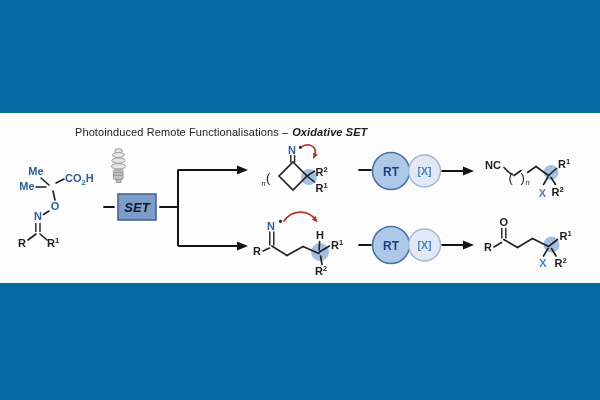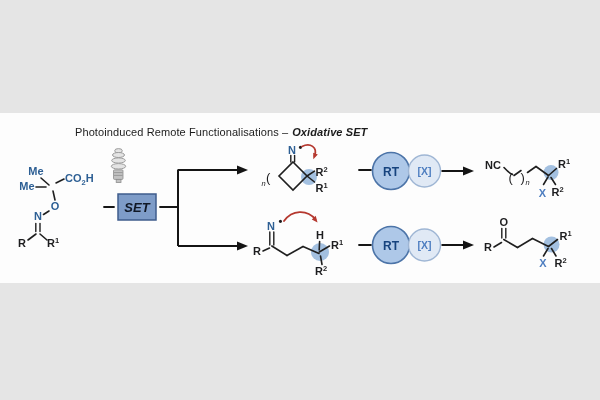--- a/index.html
+++ b/index.html
@@ -1,16 +1,16 @@
 <!DOCTYPE html>
 <html><head>
 <meta charset="utf-8">
 <style>
   html,body{margin:0;padding:0;background:#000;}
-  .stage{position:relative;width:600px;height:400px;background:#e5e5e5;overflow:hidden;
+  .stage{position:relative;width:600px;height:400px;background:#0369a1;overflow:hidden;
          font-family:"Liberation Sans","DejaVu Sans",sans-serif;}
   .stage svg{position:absolute;left:0;top:0;}
   
   .title-text{fill:#1c1c1c;font-size:11px;letter-spacing:.1px;}
   .title-em{font-weight:700;font-style:italic;}
   .atom-blue{fill:#2d5f94;font-weight:700;font-size:11px;}
   .atom-dark{fill:#1d1d1f;font-weight:700;font-size:11px;}
   .atom-lblue{fill:#4e7ec0;font-weight:700;font-size:11px;}
   .sup{font-size:7.5px;}
   .sub{font-size:7.5px;}

